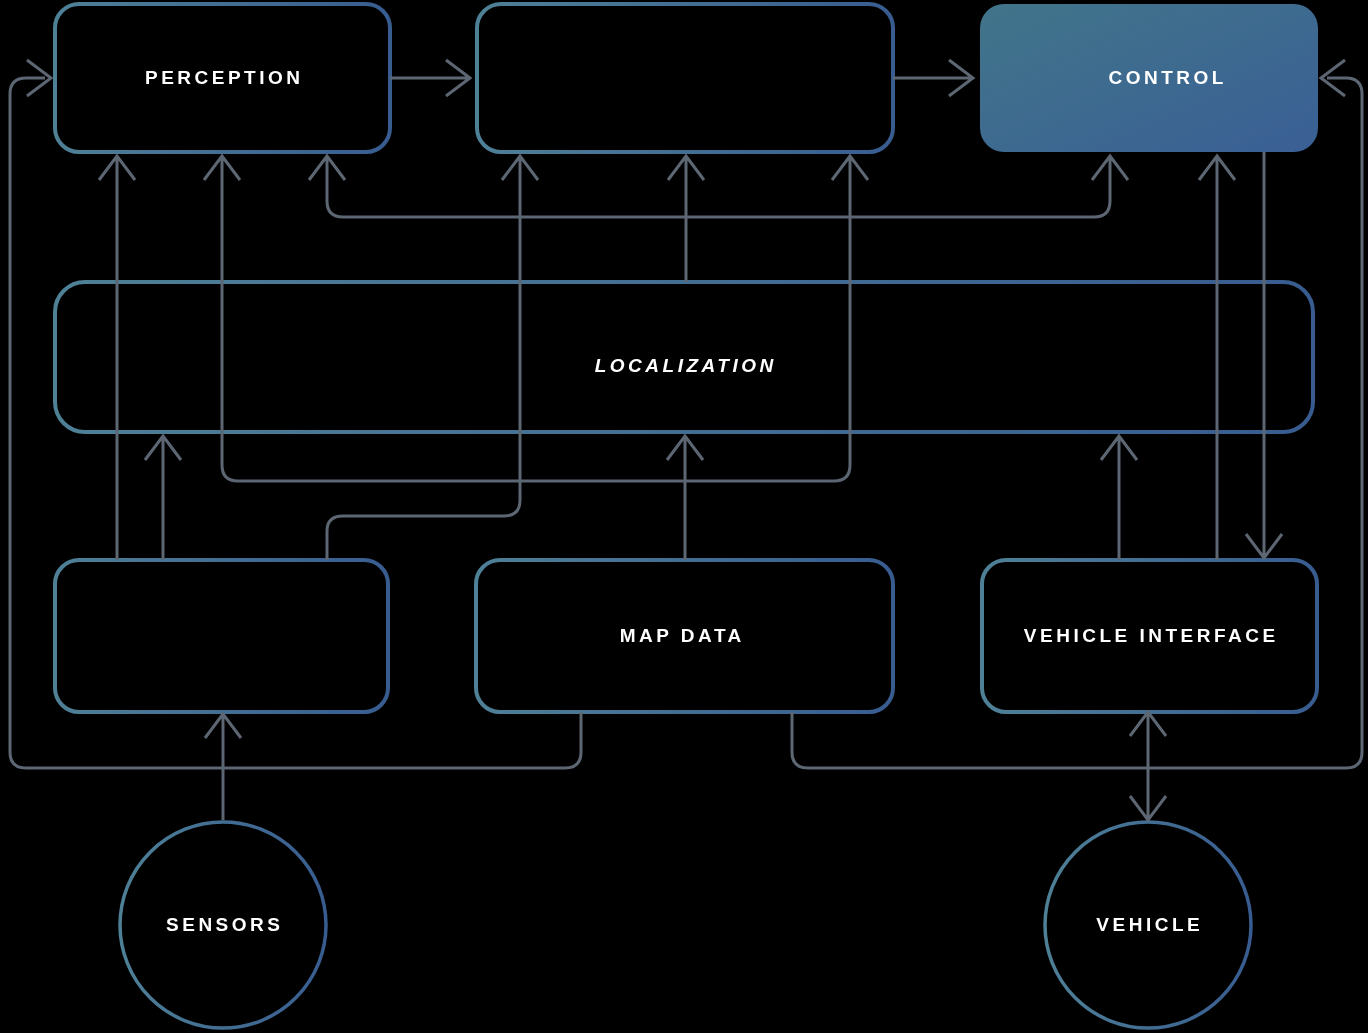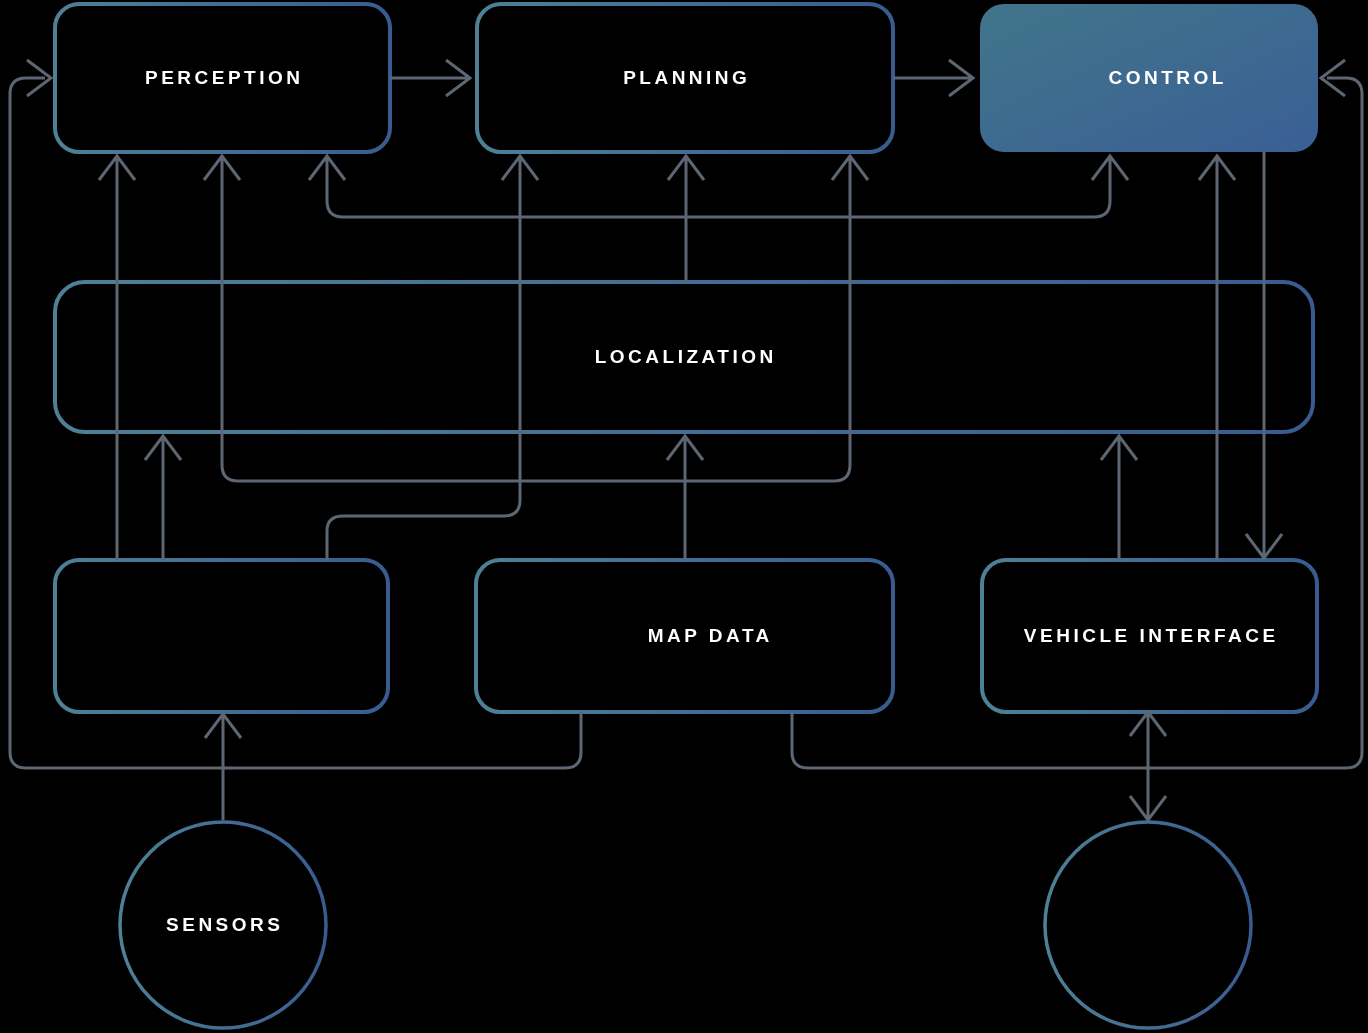--- a/index.html
+++ b/index.html
@@ -29,23 +29,23 @@
     font-weight: bold;
     font-size: 19px;
     letter-spacing: 3.5px;
     text-indent: 3.5px; 
     white-space: nowrap;
     pointer-events: none;
   }
   .lbl-perception   { left: 55px;   top: 4px;   width: 335px;  height: 148px; }
   .lbl-planning     { left: 477px;  top: 4px;   width: 416px;  height: 148px; }
   .lbl-control      { left: 980px;  top: 4px;   width: 372px;  height: 148px; }
-  .lbl-localization { left: 55px;   top: 282px; width: 1258px; height: 150px; }
+  .lbl-localization { left: 55px;   top: 291px; width: 1258px; height: 150px; font-style: italic; }
   .lbl-sensing      { left: 55px;   top: 560px; width: 333px;  height: 152px; }
-  .lbl-mapdata      { left: 500px;  top: 560px; width: 417px;  height: 152px; }
+  .lbl-mapdata      { left: 472px;  top: 560px; width: 417px;  height: 152px; }
   .lbl-vi           { left: 982px;  top: 560px; width: 335px;  height: 152px; }
   .lbl-sensors      { left: 120px;  top: 822px; width: 206px;  height: 206px; }
   .lbl-vehicle      { left: 1045px; top: 822px; width: 206px;  height: 206px; }
 </style>
 </head>
 <body>
 
 <div class="canvas">
 
   <svg viewBox="0 0 1368 1033" width="1368" height="1033">
@@ -88,20 +88,20 @@
       <path d="M327 158 V201 Q327 217 343 217 H1094 Q1110 217 1110 201 V158 M309 180 L327 156 L345 180 M1092 180 L1110 156 L1128 180"></path>
       <path d="M1119 560 V438 M1101 460 L1119 436 L1137 460"></path>
       <path d="M1217 560 V158 M1199 180 L1217 156 L1235 180"></path>
       <path d="M1264 152 V556 M1246 534 L1264 558 L1282 534"></path>
       <path d="M223 820 V716 M205 738 L223 714 L241 738"></path>
       <path d="M1148 714 V818 M1130 736 L1148 712 L1166 736 M1130 796 L1148 820 L1166 796"></path>
     </g>
   </svg>
 
   <div class="node-label lbl-perception">PERCEPTION</div>
-  <div class="node-label lbl-planning">PLANNING</div>
   <div class="node-label lbl-control">CONTROL</div>
   <div class="node-label lbl-localization">LOCALIZATION</div>
   <div class="node-label lbl-mapdata">MAP DATA</div>
   <div class="node-label lbl-sensors">SENSORS</div>
   <div class="node-label lbl-vi">VEHICLE INTERFACE</div>
+  <div class="node-label lbl-vehicle">VEHICLE</div>
 
 </div>
 
 </body></html>

